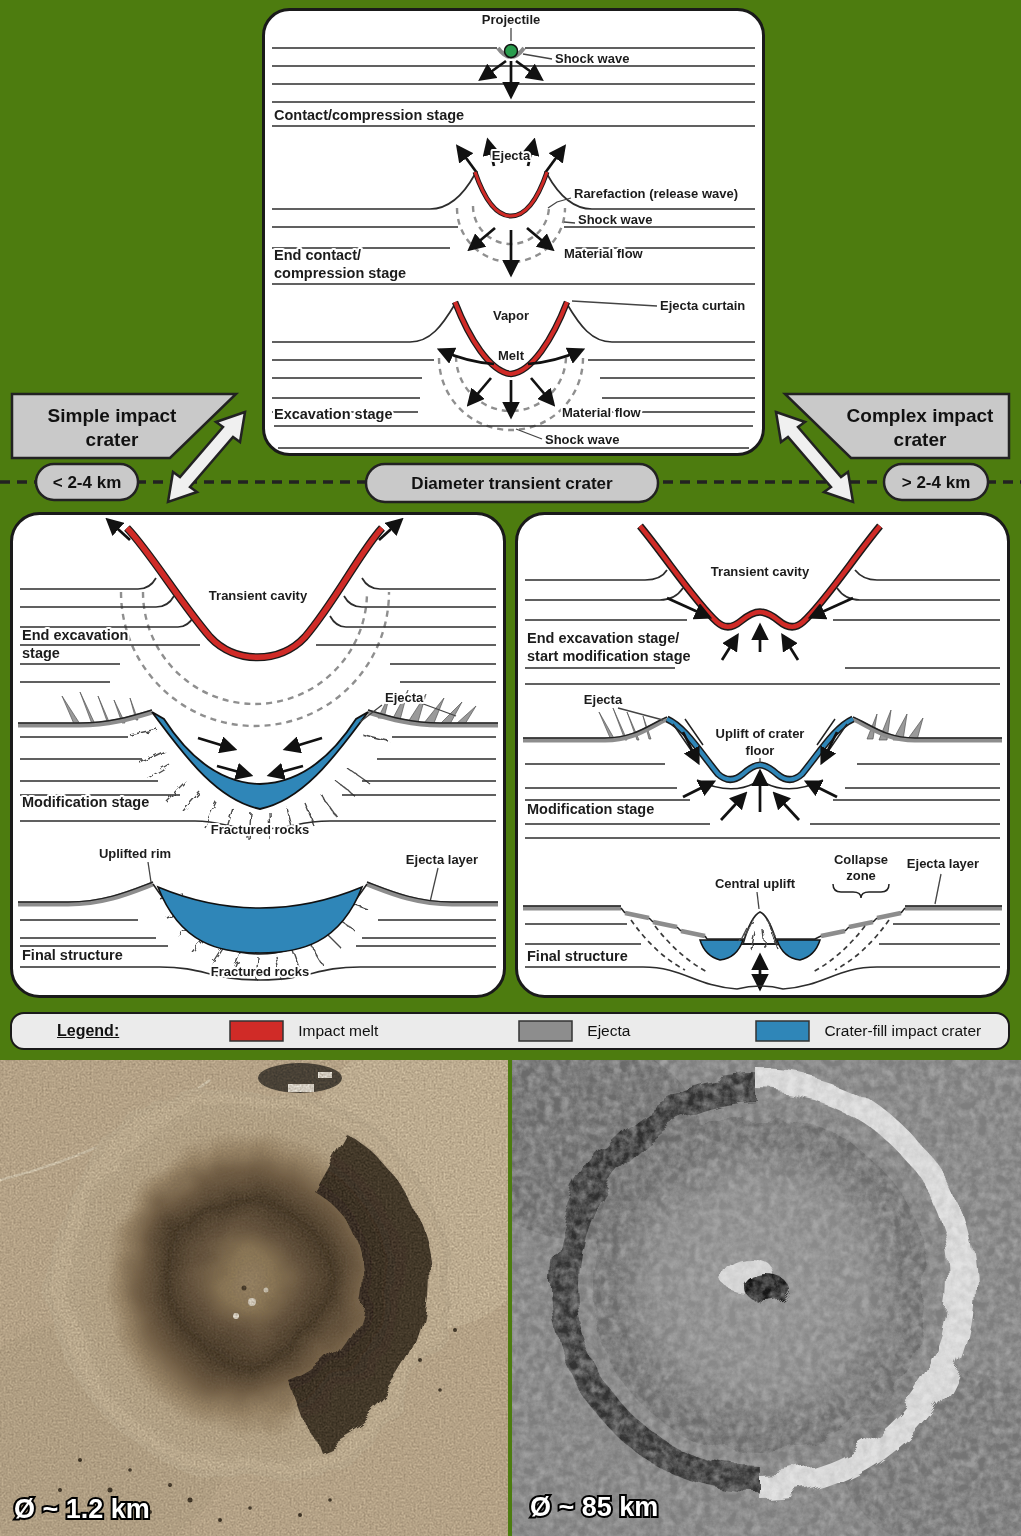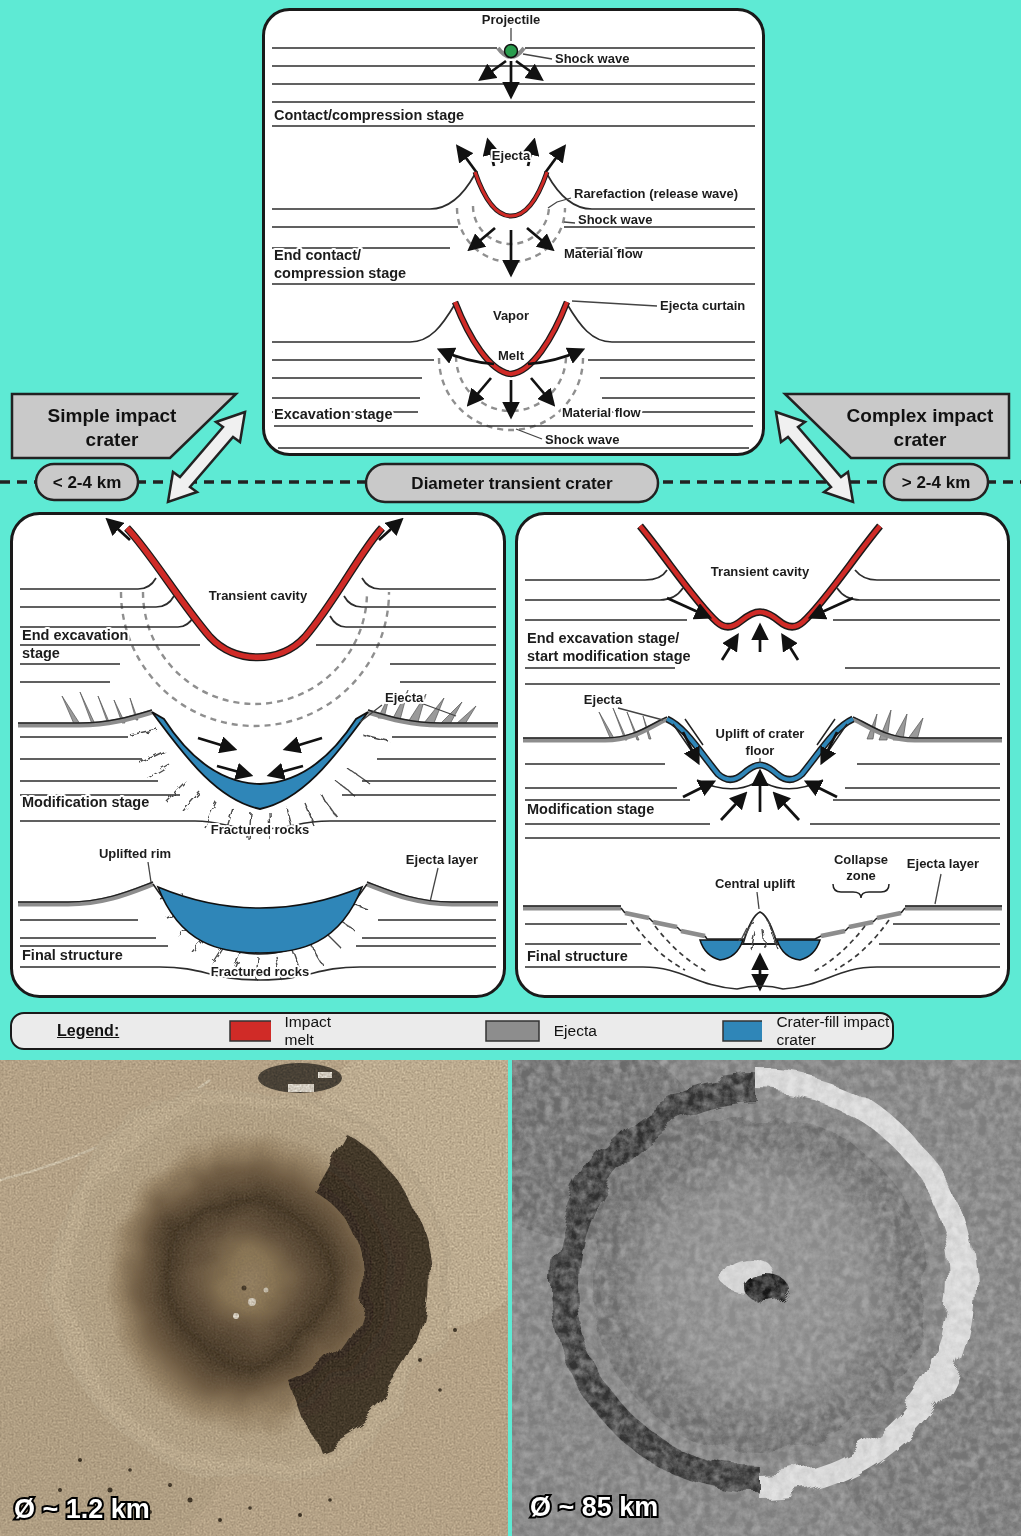--- a/index.html
+++ b/index.html
@@ -1,16 +1,16 @@
 <!DOCTYPE html>
 <html><head>
 <meta charset="utf-8">
 <style>
   html,body{margin:0;padding:0;background:#fff;}
-  .page{position:relative;width:1021px;height:1536px;background:#5eead4;overflow:hidden;
+  .page{position:relative;width:1021px;height:1536px;background:#4d7c0f;overflow:hidden;
         font-family:"Liberation Sans",sans-serif;}
   .abs{position:absolute;}
   svg text{font-family:"Liberation Sans",sans-serif;}
   .stage-lbl{font-size:14.5px;font-weight:bold;fill:#1c1c1c}
   .ann{font-size:13px;font-weight:bold;fill:#1c1c1c}
   .halo{paint-order:stroke;stroke:#fff;stroke-width:4px;stroke-linejoin:round}
   .box-lbl{font-size:19px;font-weight:bold;fill:#111}
   .pill-lbl{font-size:17px;font-weight:bold;fill:#111}
   .cap{font-size:27px;font-weight:bold;fill:#fff;paint-order:stroke;stroke:#000;stroke-width:4px}
   .strata{stroke:#2d2d2d;stroke-width:1.7;fill:none}
@@ -18,21 +18,21 @@
   .dash2{stroke:#3a3a3a;stroke-width:1.7;fill:none;stroke-dasharray:5 4}
   .arr{stroke:#111;stroke-width:2.7;fill:none}
   .thin{stroke:#222;stroke-width:1.5;fill:none}
   .lead{stroke:#444;stroke-width:1.3;fill:none}
   .graybandln{stroke-width:5;fill:none}
   .spike{fill:#9a9a9a;stroke:#555;stroke-width:.7}
   .crack{stroke:#4a4a4a;stroke-width:1.4;fill:none}
   .panel{fill:#fff;stroke:#1a1a1a;stroke-width:3}
   .boxfill{fill:#c9c9c9;stroke:#222;stroke-width:2.5}
   .bigarrow{fill:#f0f0f0;stroke:#222;stroke-width:2.5}
-  .legend-bar{position:absolute;left:10px;top:1012px;width:884px;height:38px;
+  .legend-bar{position:absolute;left:10px;top:1012px;width:1000px;height:38px;
     background:#ebebeb;border:2.5px solid #1a1a1a;border-radius:14px;
     display:flex;align-items:center;box-sizing:border-box;}
   .legend-title{font-size:16px;font-weight:bold;text-decoration:underline;color:#111;margin-left:45px;}
   .legend-item{display:flex;align-items:center;gap:14px;}
   .legend-item span{font-size:15.5px;color:#111;}
   .ml1{margin-left:110px}.ml2{margin-left:140px}.ml3{margin-left:125px}
 </style>
 </head>
 <body>
 

